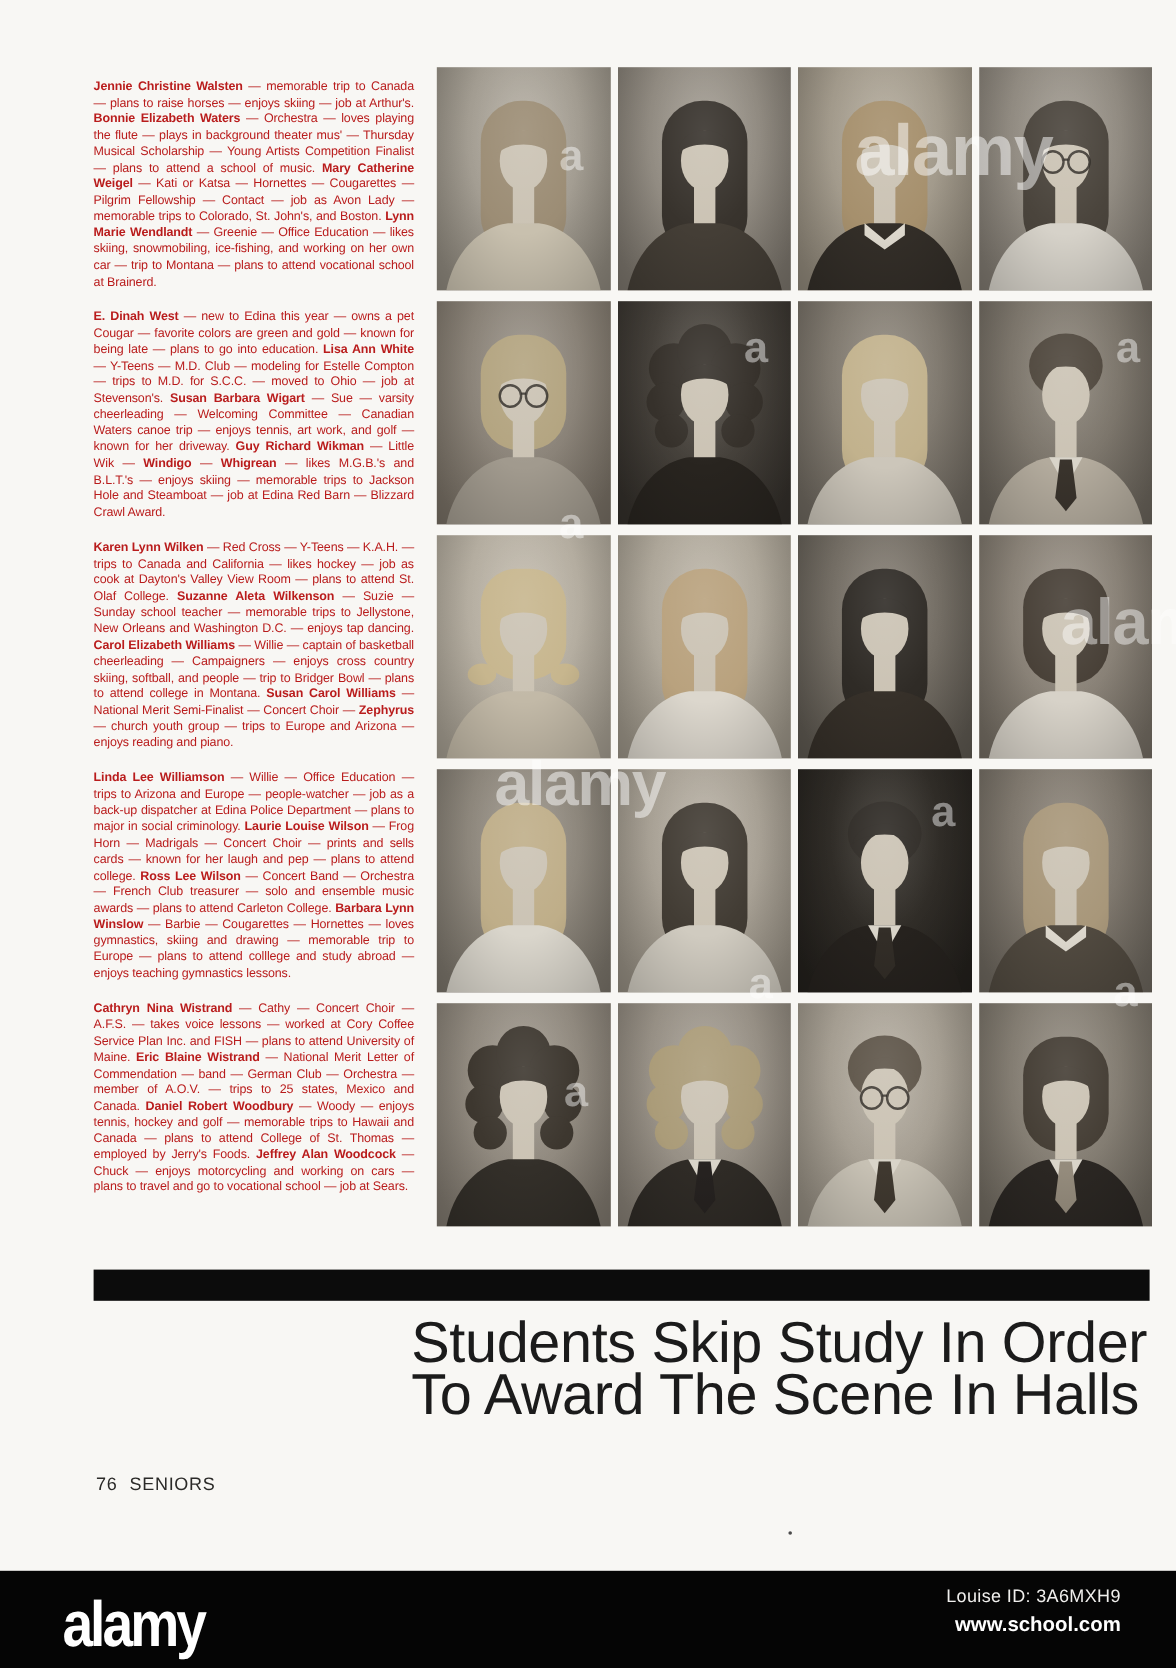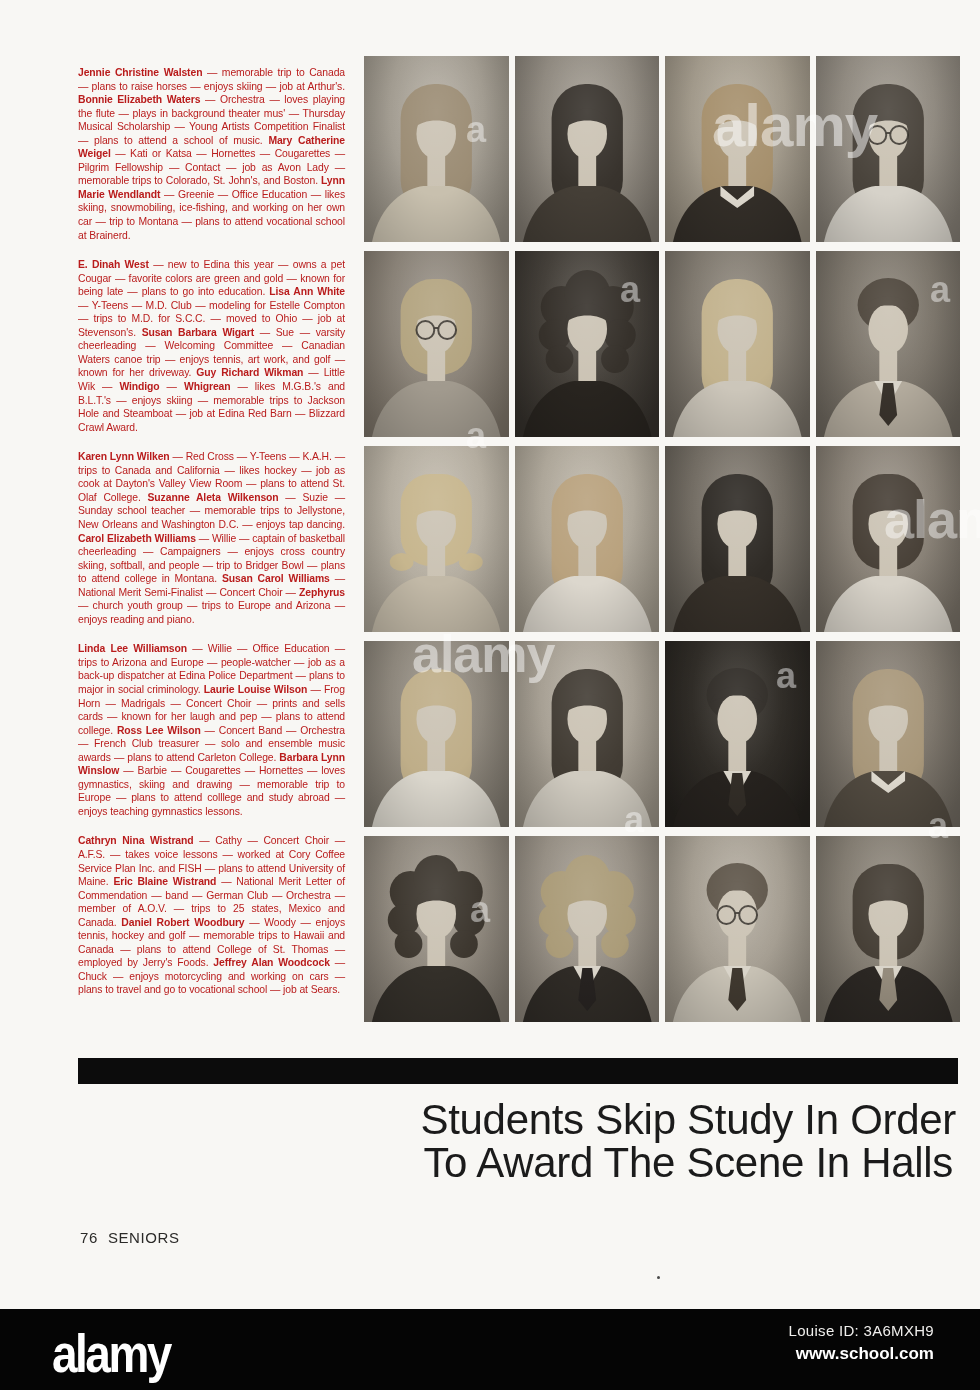--- a/index.html
+++ b/index.html
@@ -19,21 +19,21 @@
     column-gap:6px;row-gap:9px;
   }
   .photo{position:relative;overflow:hidden;}
   .photo svg{position:absolute;inset:0;width:100%;height:100%;display:block;}
   .photo::after{
     content:"";position:absolute;inset:0;pointer-events:none;
     background:radial-gradient(ellipse at 50% 30%, rgba(255,255,255,0.10) 0%, rgba(0,0,0,0) 45%, rgba(0,0,0,0.22) 100%);
   }
   
   #divider-bar{position:absolute;left:78px;top:1058px;width:880px;height:26px;background:#0c0c0c;}
-  #headline{position:absolute;right:24px;top:1098px;text-align:center;font-size:42px;line-height:43px;color:#1b1b1b;letter-spacing:-0.3px;}
+  #headline{position:absolute;right:24px;top:1098px;text-align:left;font-size:48px;line-height:43px;color:#1b1b1b;letter-spacing:-0.3px;}
   #folio{position:absolute;left:80px;top:1229px;font-size:15px;color:#2b2a28;letter-spacing:0.6px;}
   #folio .sec{margin-left:10px;}
   #speck{position:absolute;left:657px;top:1276px;width:3px;height:3px;border-radius:50%;background:#4a4a4a;}
   
   #watermarks{position:absolute;inset:0;pointer-events:none;z-index:5;}
   .wm{position:absolute;font-weight:700;color:#fff;line-height:1;letter-spacing:-1px;}
   
   #footer{position:absolute;left:0;top:1309px;width:980px;height:81px;background:#050505;color:#fff;z-index:6;}
   #footer .logo{position:absolute;left:52px;top:13px;font-size:46px;font-weight:700;letter-spacing:-2.5px;transform:scaleY(1.16);transform-origin:top left;}
   #footer .meta{position:absolute;right:46px;top:13px;text-align:right;}

